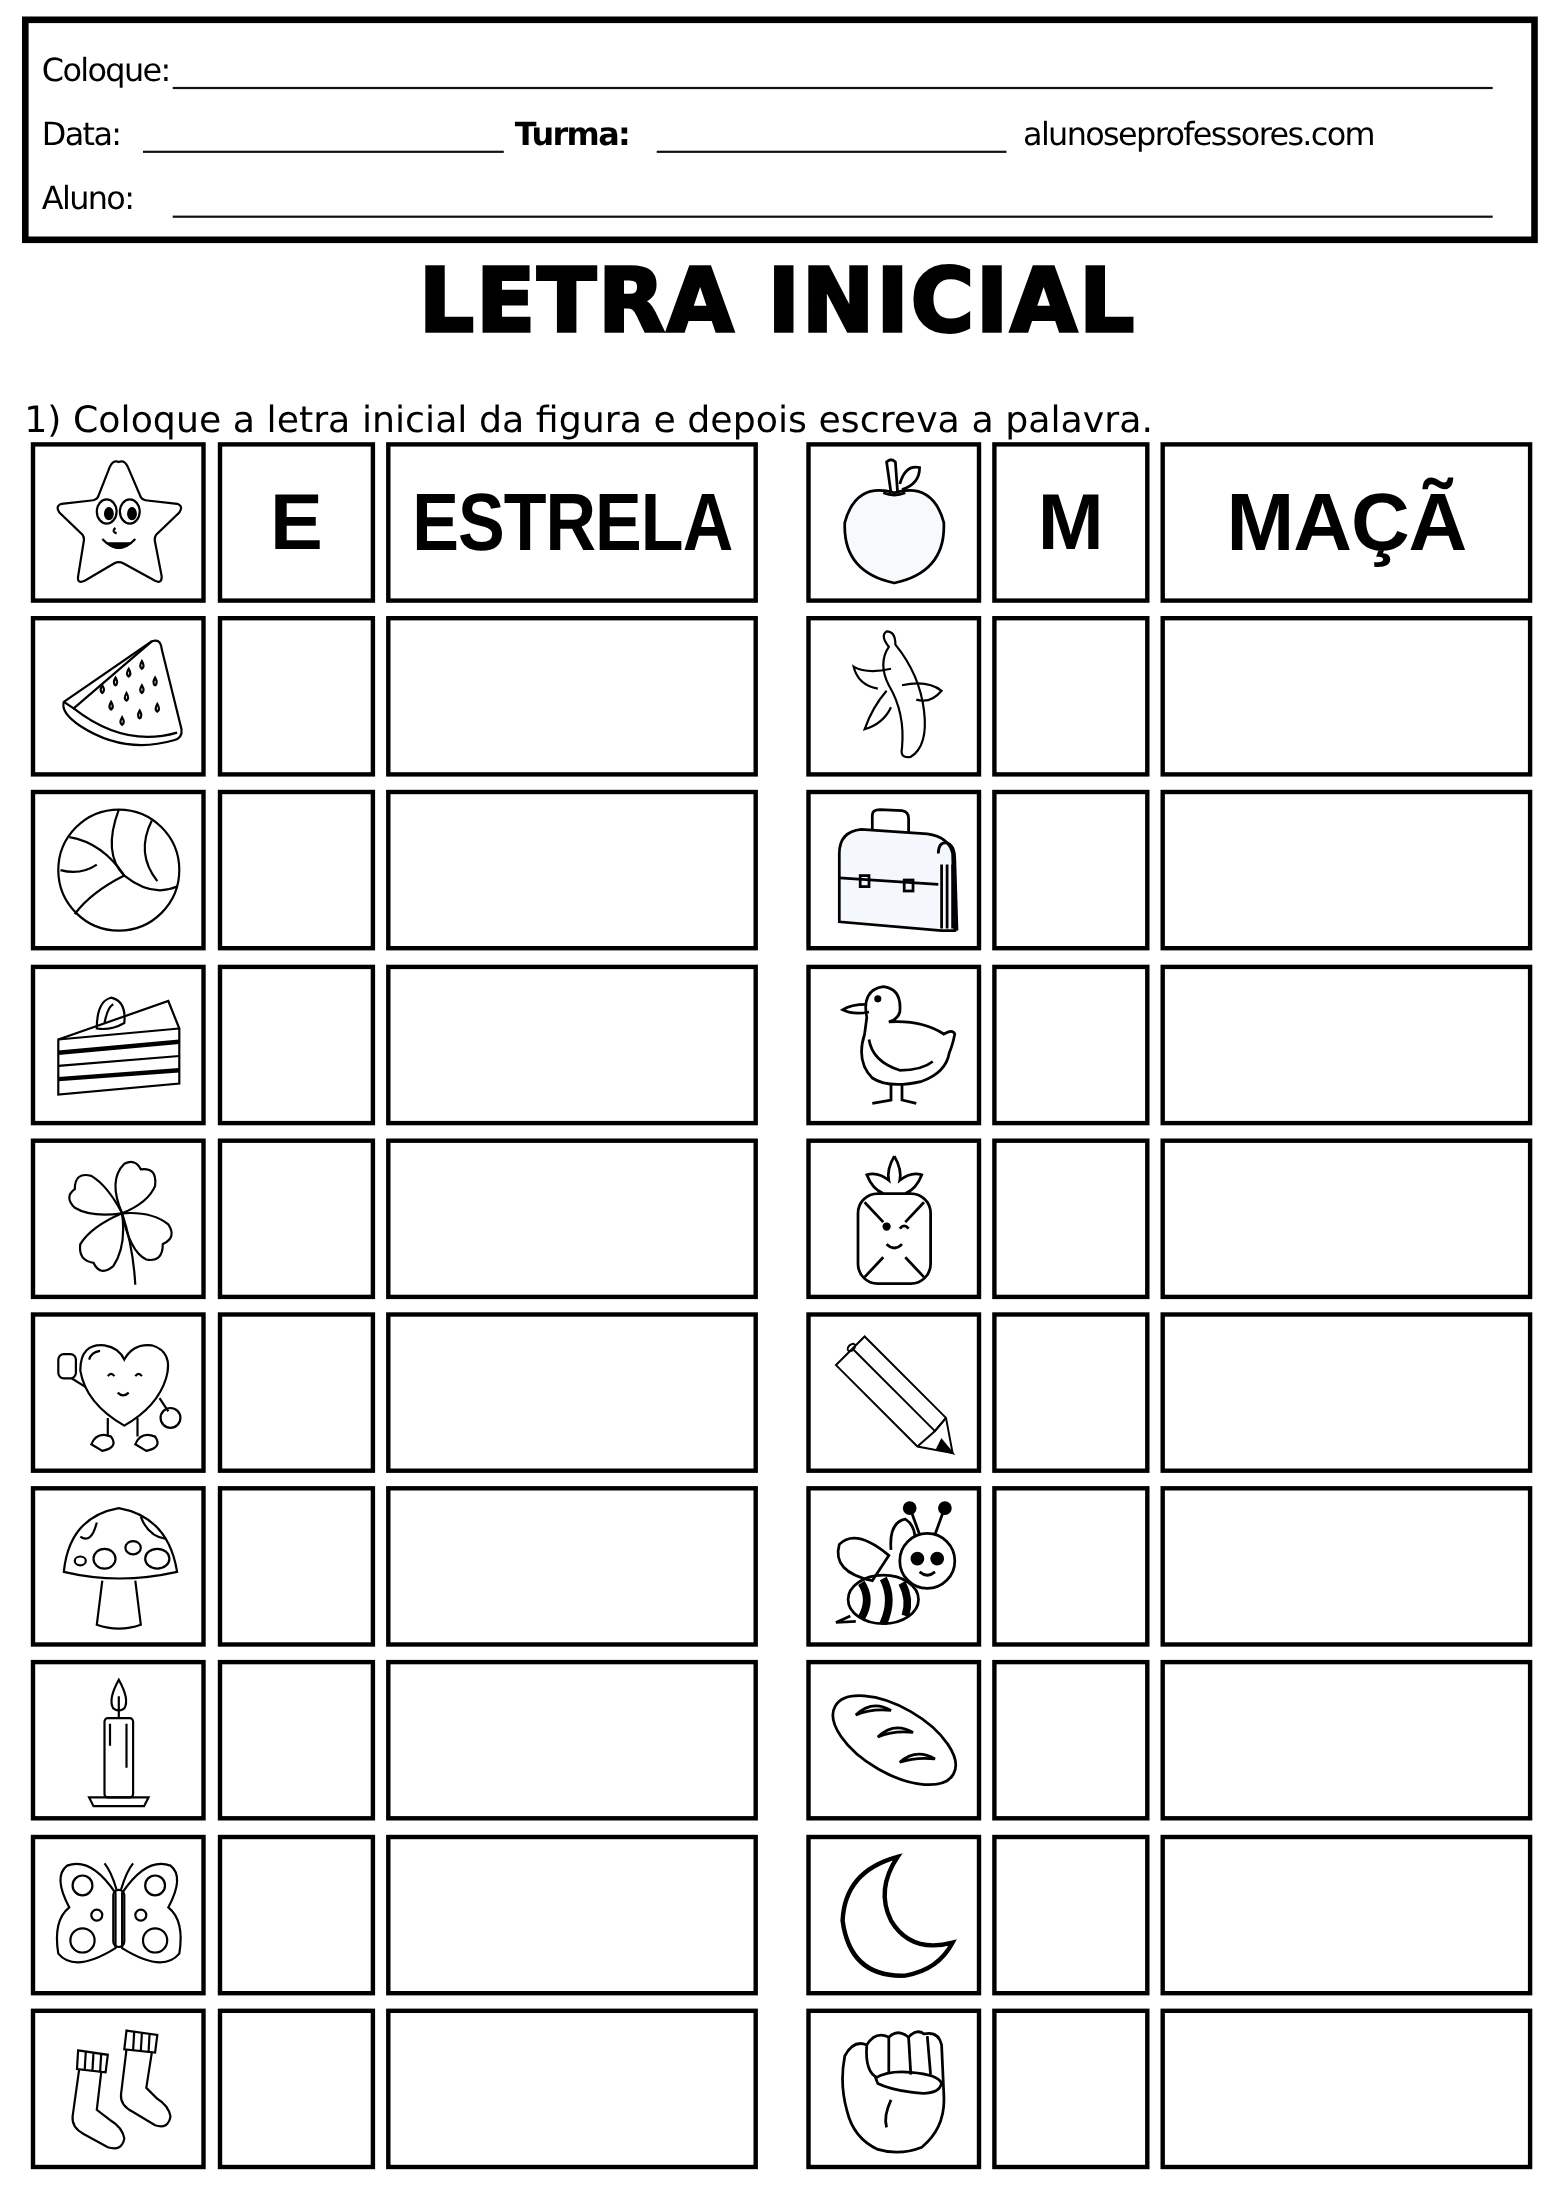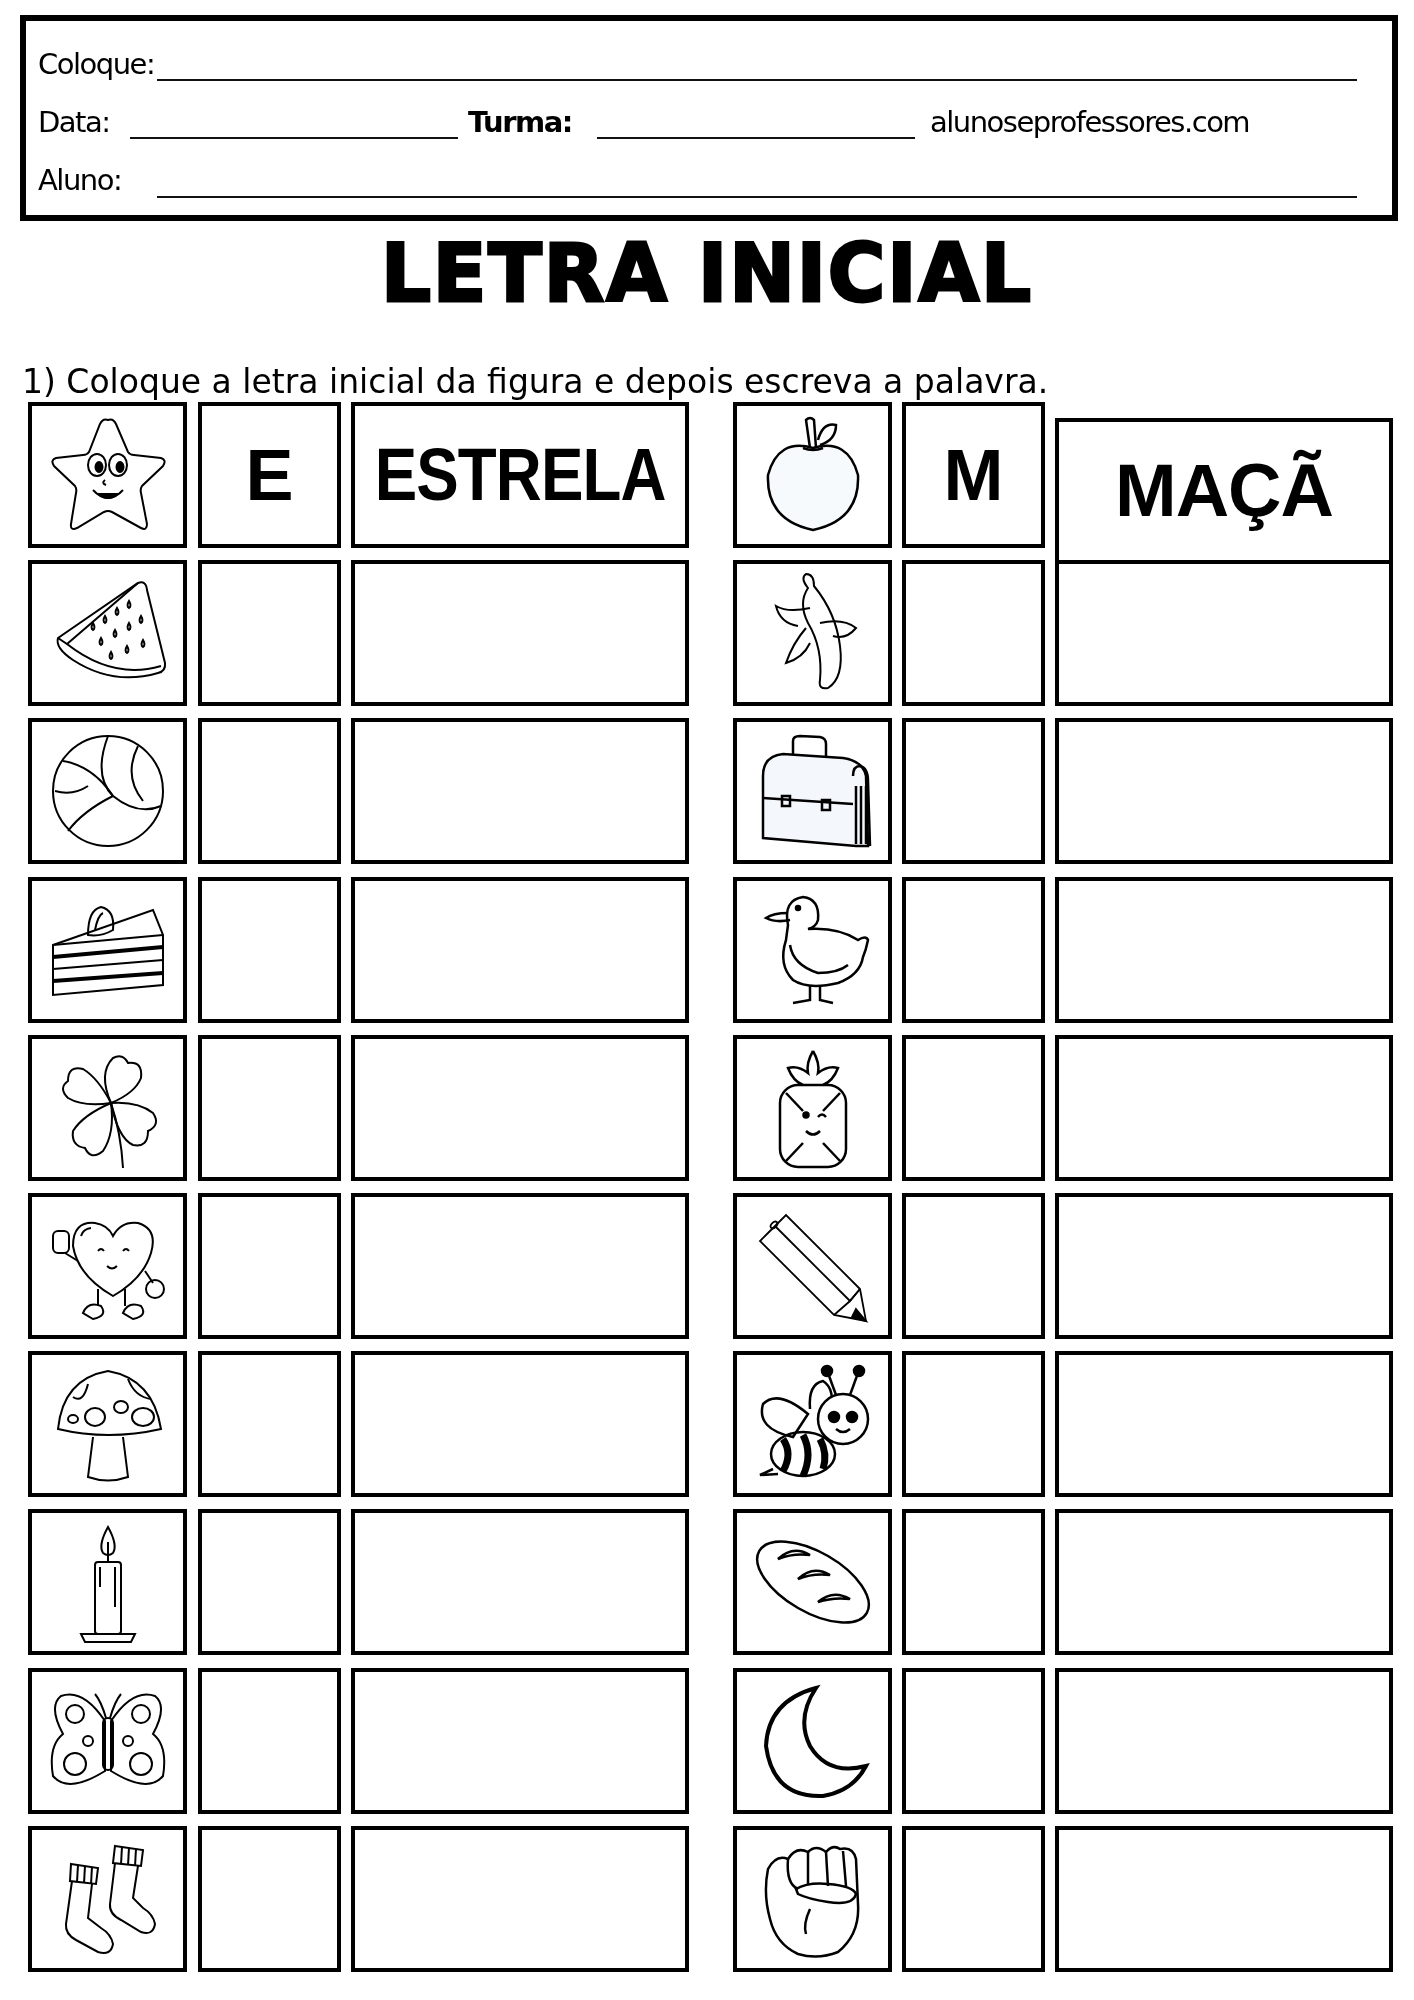--- a/index.html
+++ b/index.html
@@ -160,21 +160,21 @@
       <span class="word-text condensed"></span>
     </div>
     <div class="cell" style="left: 733px; top: 402px; width: 159px;">
       <svg viewBox="0 0 130 130">
         <use href="#apple-icon"></use>
       </svg>
     </div>
     <div class="cell" style="left: 902px; top: 402px; width: 143px;">
       <span class="letter-text">M</span>
     </div>
-    <div class="cell" style="left: 1055px; top: 418px; width: 338px;">
+    <div class="cell" style="left: 1055px; top: 402px; width: 338px;">
       <span class="word-text">MAÇÃ</span>
     </div>
     <div class="cell" style="left: 733px; top: 560px; width: 159px;">
       <svg viewBox="0 0 130 130">
         <use href="#banana-icon"></use>
       </svg>
     </div>
     <div class="cell" style="left: 902px; top: 560px; width: 143px;">
       <span class="letter-text"></span>
     </div>

